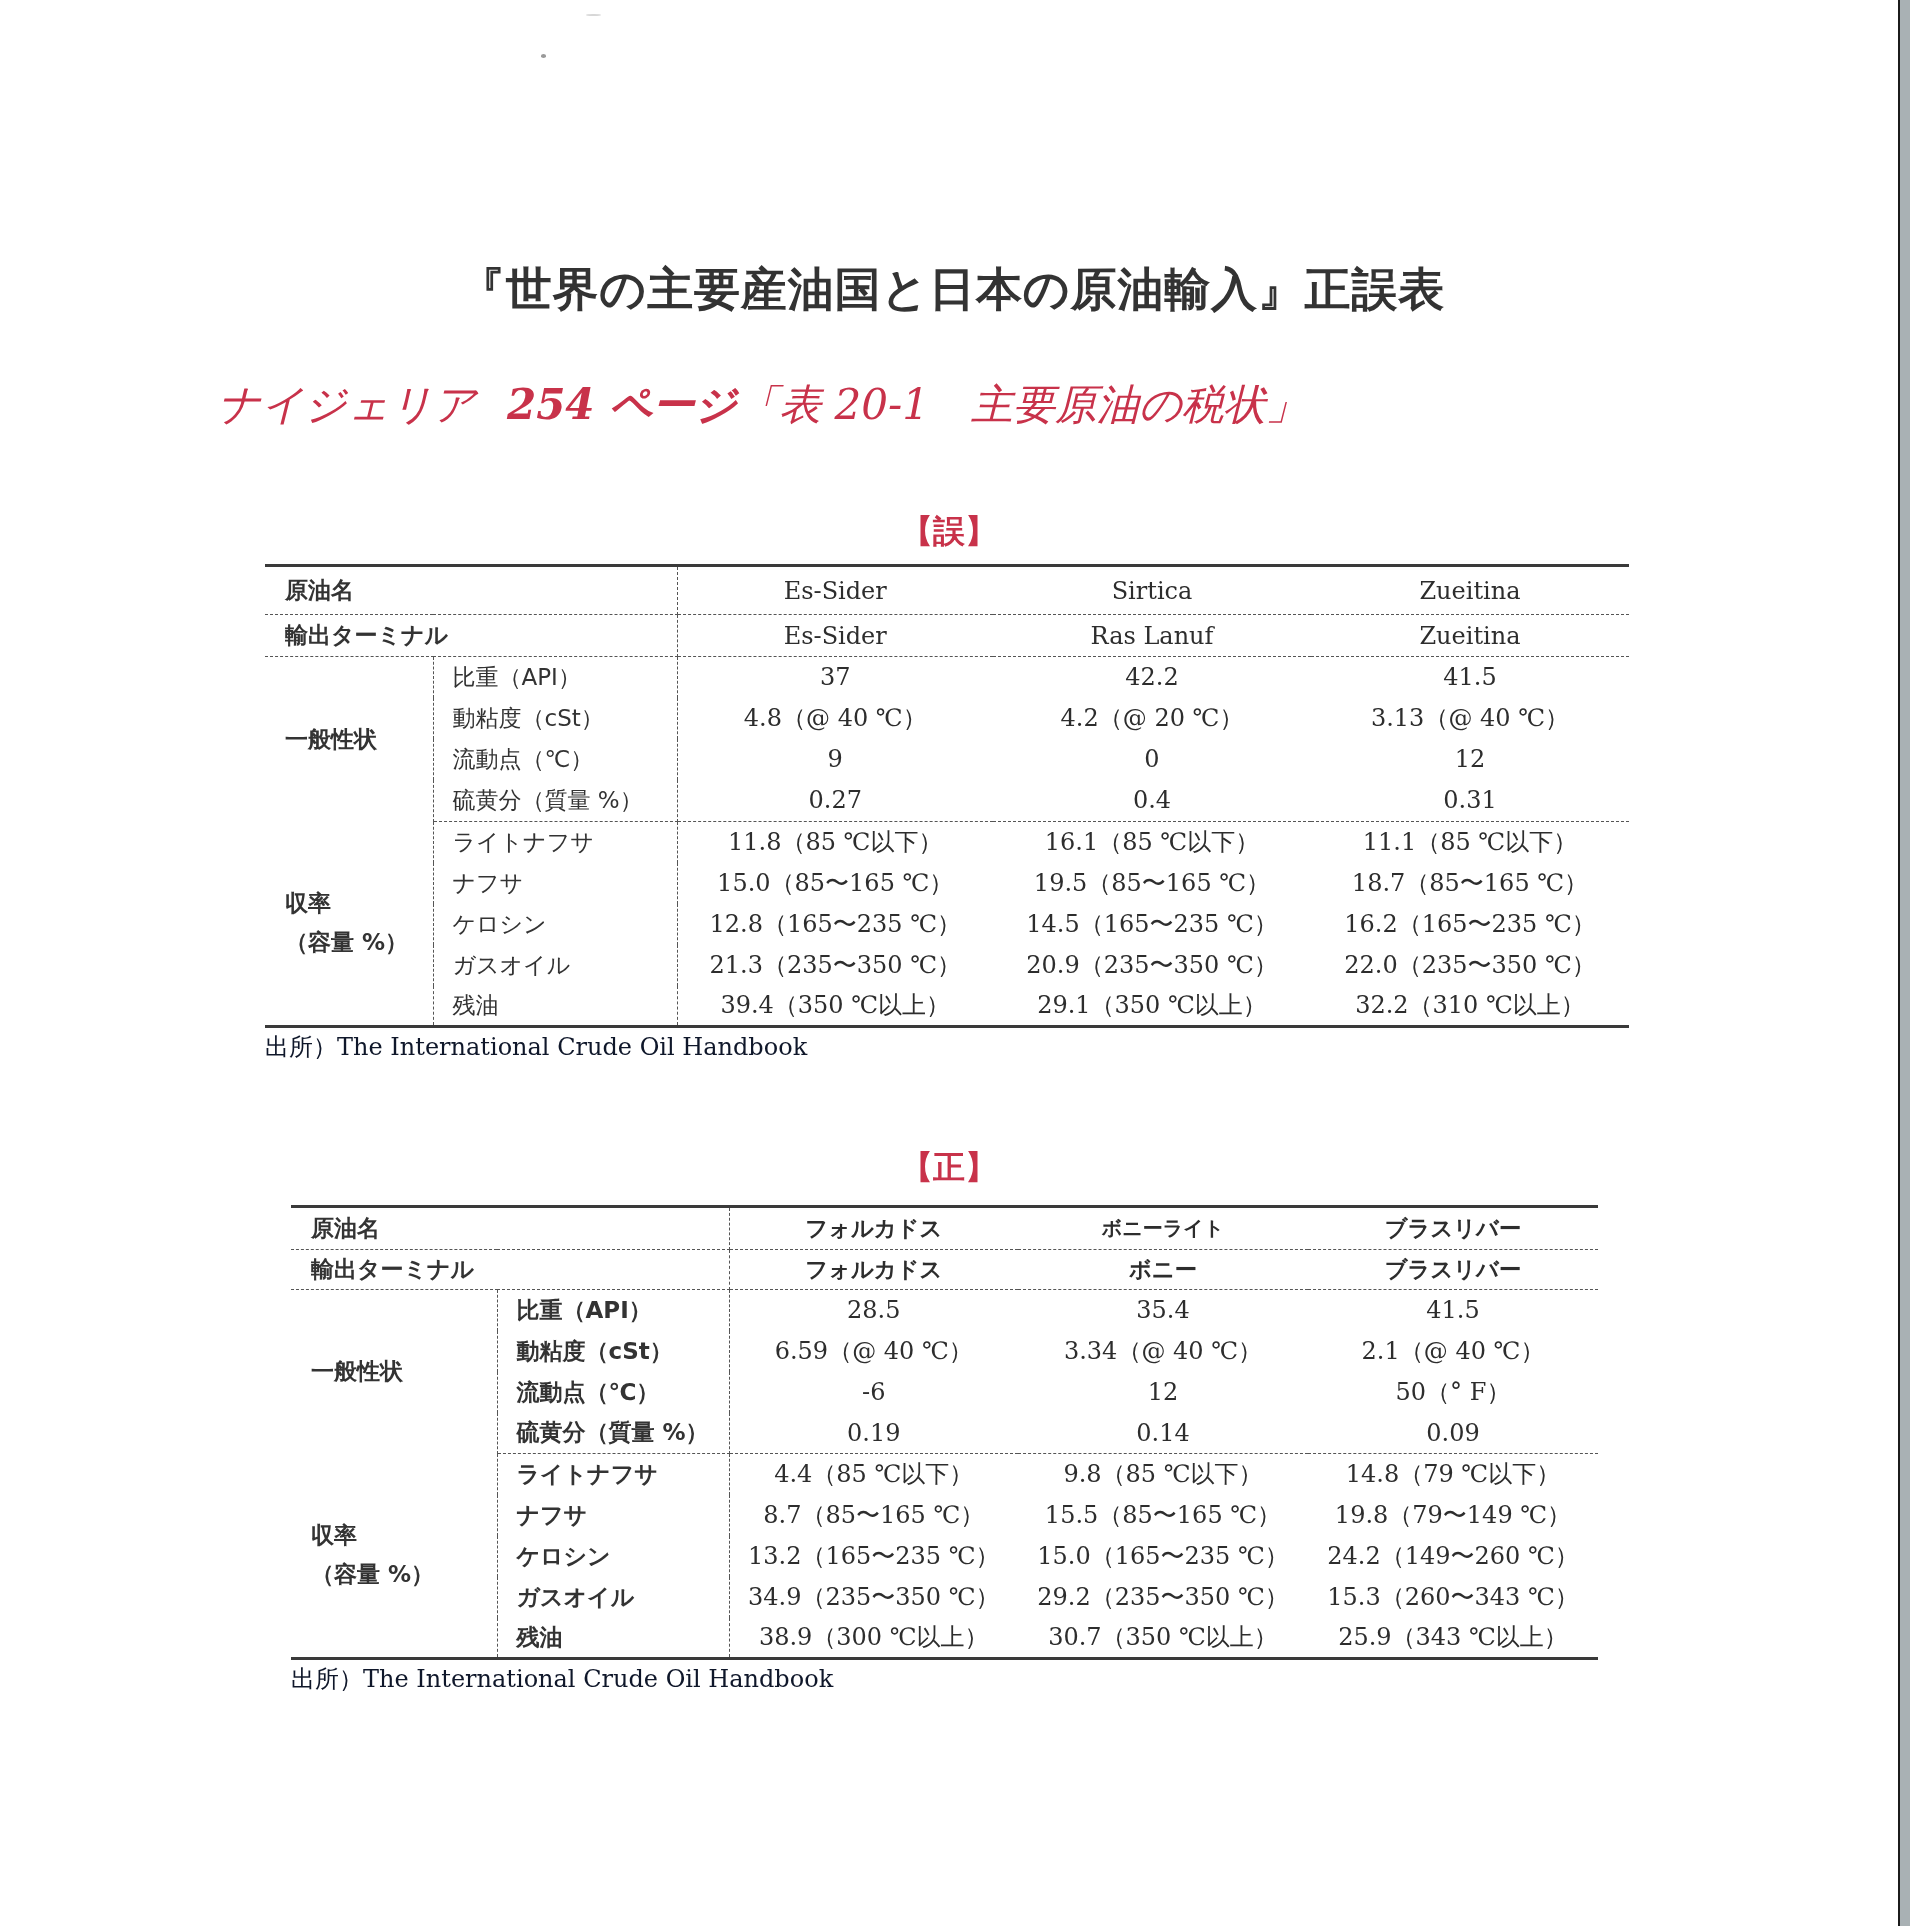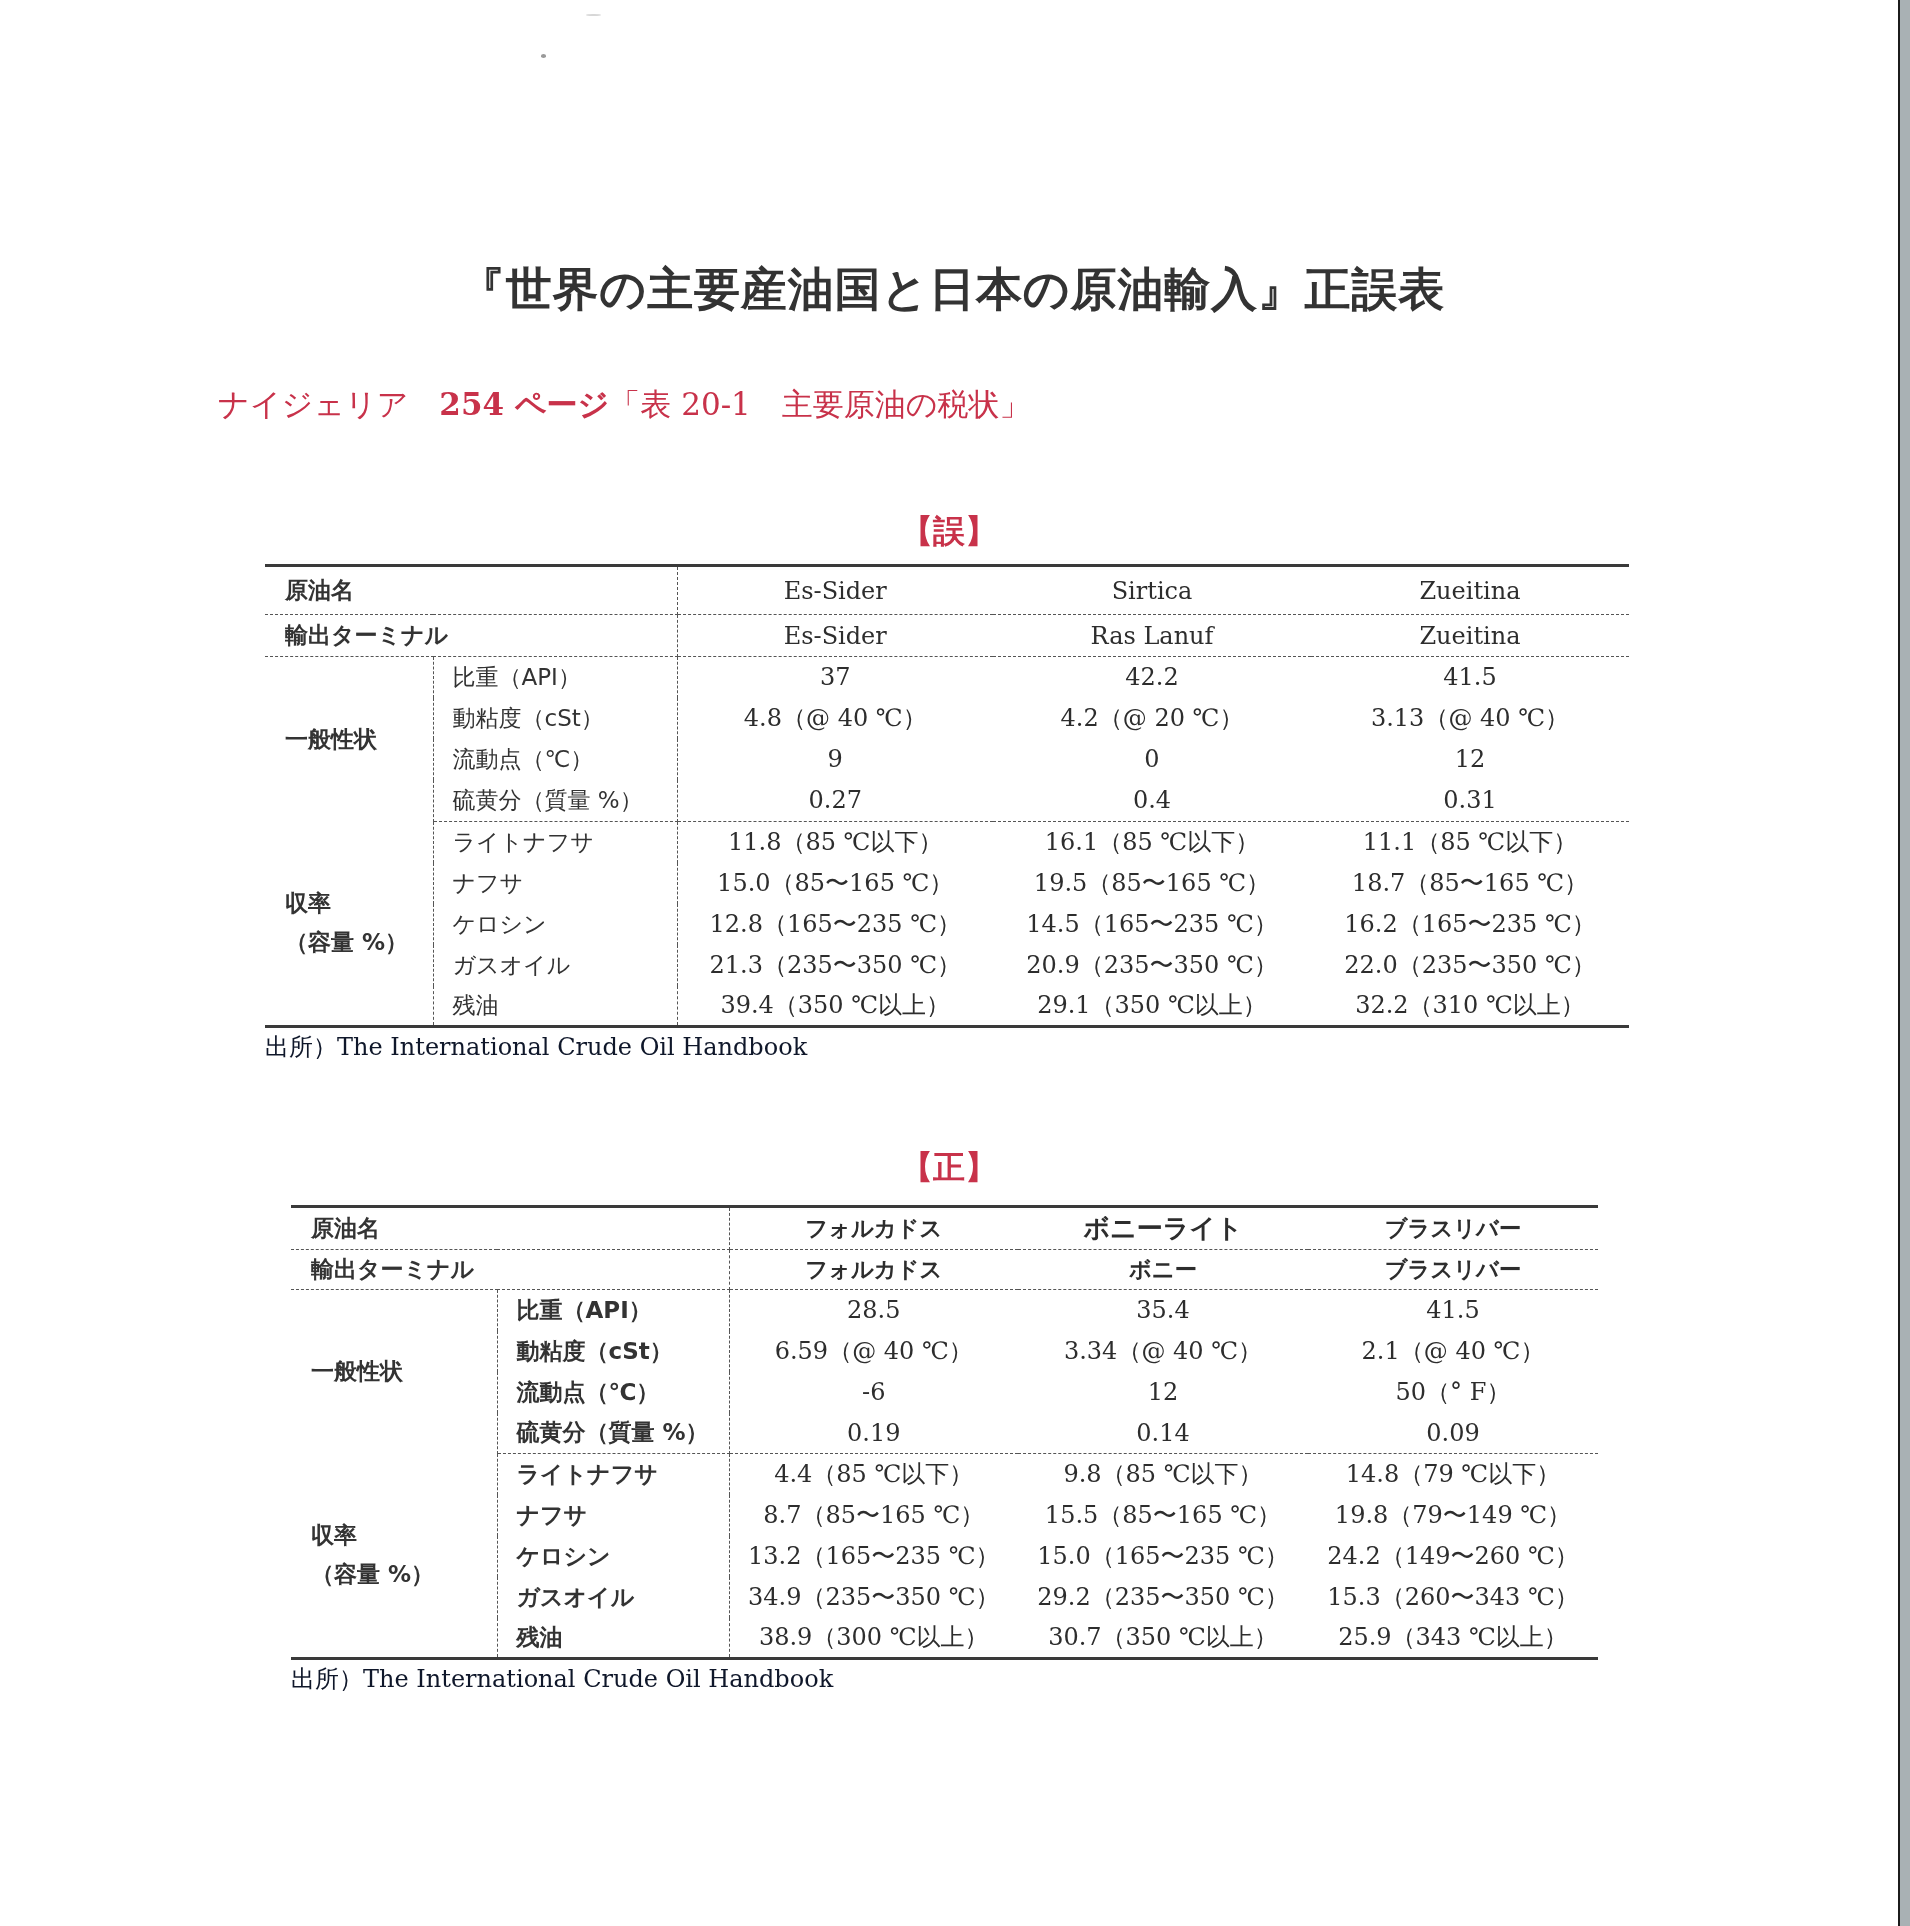--- a/index.html
+++ b/index.html
@@ -14,21 +14,21 @@
       background: #a9b1b4; border-left: 2.3px solid #1b1b1b;
     }
     .title {
       position: absolute; top: 231px; left: 3px; width: 1898px; text-align: center;
       font-family: "DejaVu Sans", "Liberation Sans", sans-serif;
       font-size: 46px; font-weight: bold; color: #333333; letter-spacing: 0.8px;
       line-height: 54px;
     }
     .subtitle {
       position: absolute; top: 385px; left: 218px;
-      font-size: 31px; color: #c8324a; line-height: 39px; white-space: nowrap;
+      font-size: 42px; color: #c8324a; line-height: 39px; white-space: nowrap; font-style: italic;
     }
     .subtitle .pg { font-weight: bold; }
     .badge {
       position: absolute; left: 0; width: 1898px; text-align: center;
       font-size: 32px; color: #c8324a; line-height: 39px; font-weight: bold;
     }
     .ctable {
       position: absolute; border-collapse: collapse; table-layout: fixed;
       font-size: 24px; color: #2d2d2d;
     }
@@ -154,21 +154,21 @@
     <col style="width:206px">
       <col style="width:232px">
       <col style="width:289px">
       <col style="width:290px">
       <col style="width:290px">
   </colgroup>
   <tbody>
       <tr class="top sep" style="height:43px">
     <td class="lbl vdiv" colspan="2">原油名</td>
     <td class="val" style="font-weight:bold;font-family:'DejaVu Sans',sans-serif;font-size:22.3px">フォルカドス</td>
-    <td class="val" style="font-weight:bold;font-family:'DejaVu Sans',sans-serif;font-size:26px">ボニーライト</td>
+    <td class="val" style="font-weight:bold;font-family:'DejaVu Sans',sans-serif;font-size:20px">ボニーライト</td>
     <td class="val" style="font-weight:bold;font-family:'DejaVu Sans',sans-serif;font-size:22.3px">ブラスリバー</td>
   </tr>
   <tr class="sep" style="height:40px">
     <td class="lbl vdiv" colspan="2">輸出ターミナル</td>
     <td class="val" style="font-weight:bold;font-family:'DejaVu Sans',sans-serif;font-size:22.3px">フォルカドス</td>
     <td class="val" style="font-weight:bold;font-family:'DejaVu Sans',sans-serif;font-size:22.3px">ボニー</td>
     <td class="val" style="font-weight:bold;font-family:'DejaVu Sans',sans-serif;font-size:22.3px">ブラスリバー</td>
   </tr>
   <tr style="height:41px">
     <td class="grp sdiv" rowspan="4">一般性状</td>

